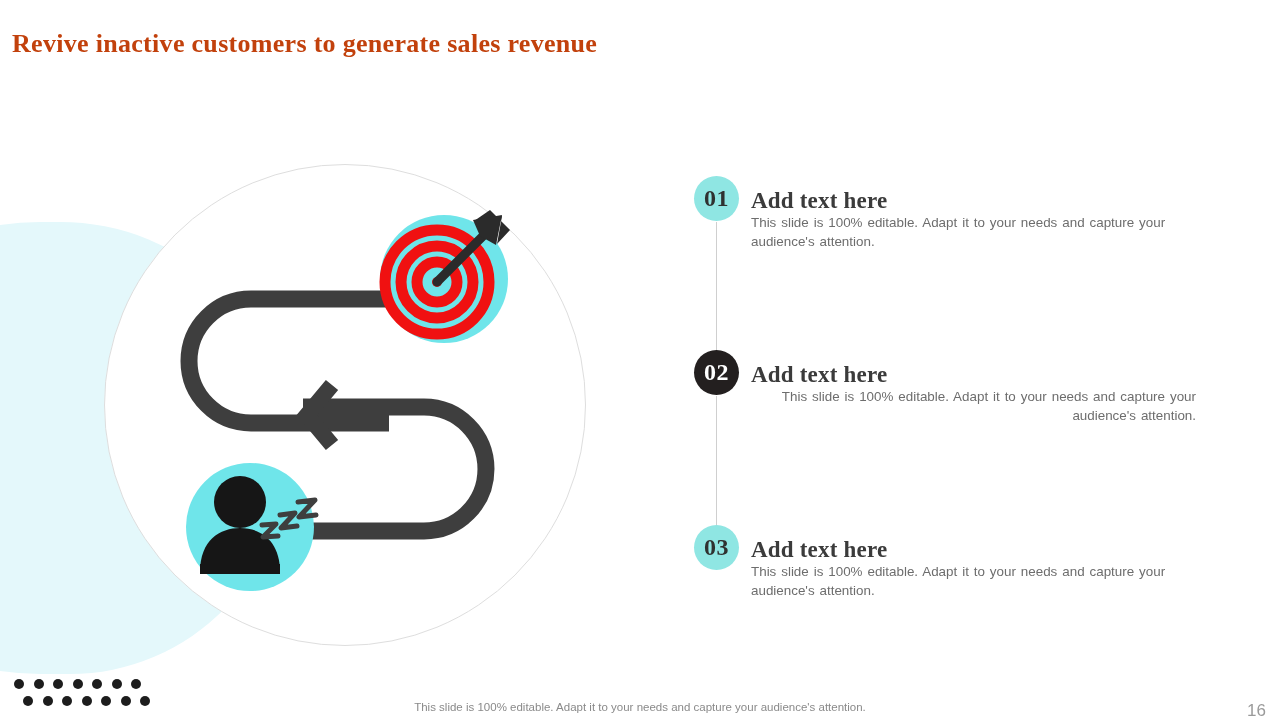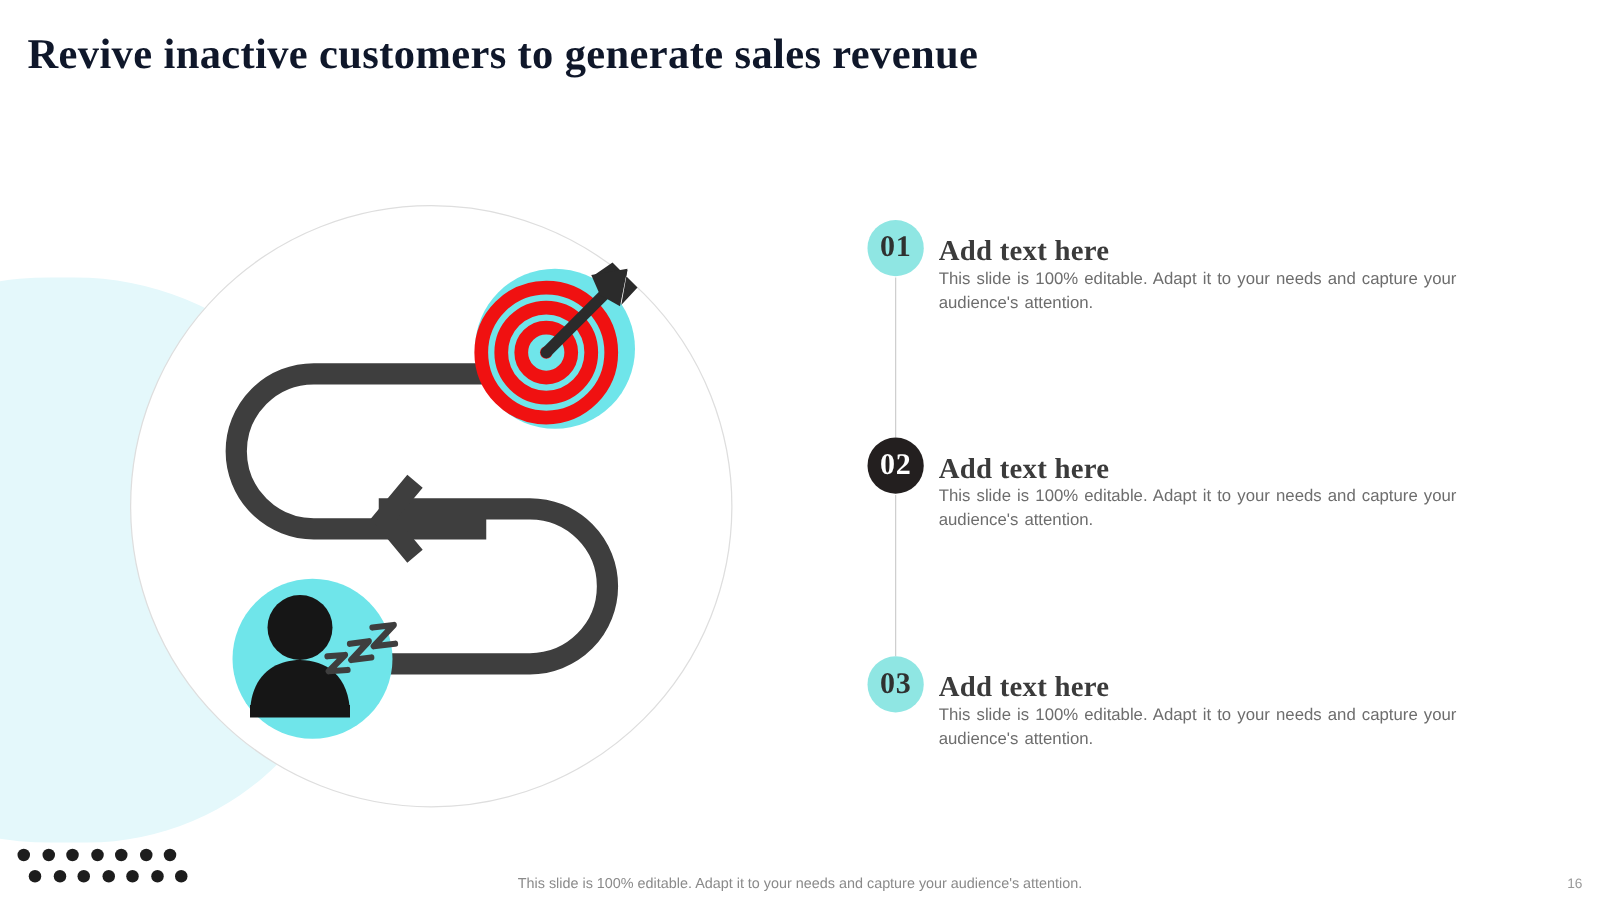--- a/index.html
+++ b/index.html
@@ -33,27 +33,27 @@
     width: 500px;
     height: 452px;
     background: #e4f8fb;
     border-radius: 50% 46% 44% 50% / 50% 50% 50% 50%;
     z-index: 0;
   }
 
   
   .title {
     position: absolute;
-    left: 22px;
+    left: 12px;
     top: 22px;
     font-family: "Liberation Serif", serif;
-    font-size: 34px;
+    font-size: 26px;
     line-height: 44px;
     letter-spacing: 0.3px;
-    color: #0f172a;
+    color: #c2410c;
     white-space: nowrap;
     z-index: 6;
   }
 
   
   .illus {
     position: absolute;
     left: 104px;
     top: 164px;
     width: 482px;
@@ -85,21 +85,21 @@
     z-index: 6;
   }
 
   .item {
     position: absolute;
     left: 0;
     width: 520px;
     height: 46px;
   }
   .item-0 { top: 0px; }
-  .item-1 { top: 174px; }
+  .item-1 { top: 174px; text-align: right; }
   .item-2 { top: 349px; text-decoration: underline; }
 
   .badge {
     position: absolute;
     left: 0;
     top: 0;
     width: 45px;
     height: 45px;
     border-radius: 50%;
     display: flex;
@@ -177,21 +177,21 @@
     font-size: 11.5px;
     color: #8a8a8a;
     z-index: 6;
   }
 
   .page-num {
     position: absolute;
     right: 14px;
     top: 701px;
     font-family: "Liberation Sans", sans-serif;
-    font-size: 11px;
+    font-size: 17px;
     color: #9a9a9a;
     z-index: 6;
   }
 </style>
 </head>
 <body>
 
 <div class="slide">
 
   <div class="bg-blob"></div>

